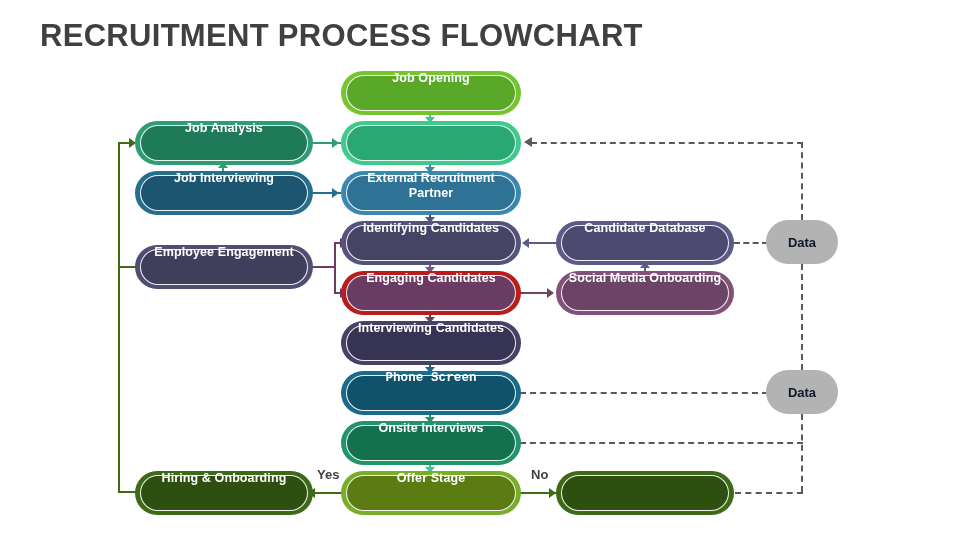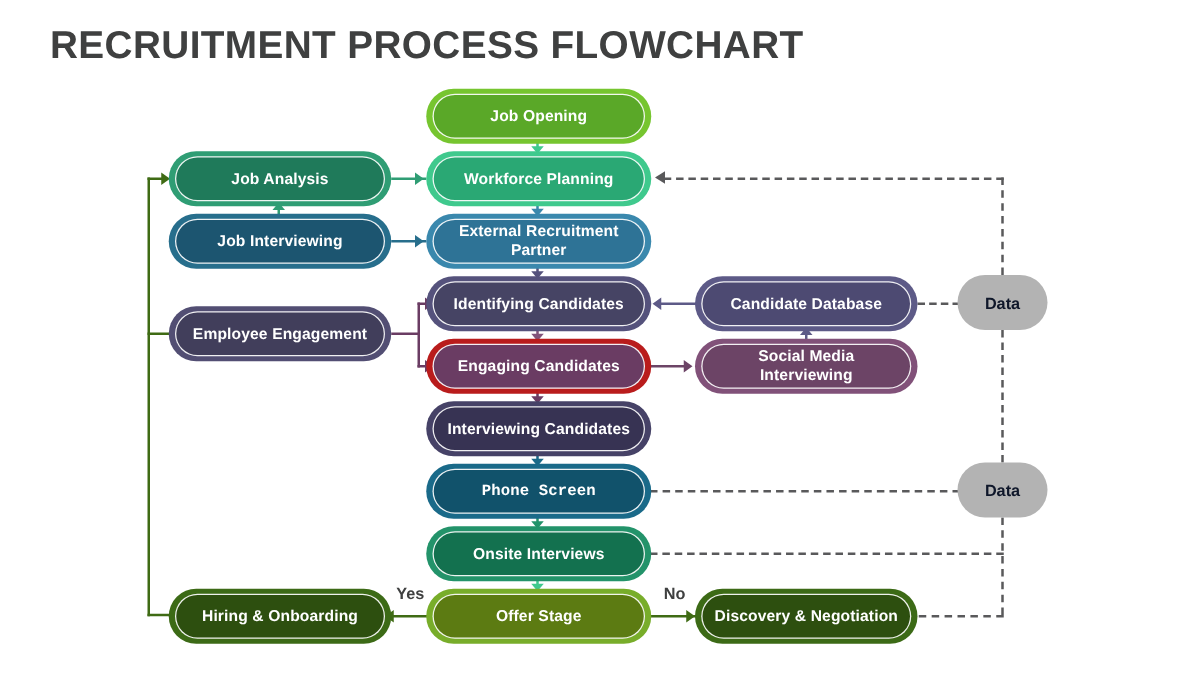--- a/index.html
+++ b/index.html
@@ -27,21 +27,20 @@
     color: #3f4040;
     font-family: "Liberation Sans", sans-serif;
     white-space: nowrap;
   }
   
   .node {
     position: absolute;
     box-sizing: border-box;
     border-radius: 999px;
     display: flex;
-    align-items: center;
     justify-content: center;
     z-index: 6;
   }
   .node .inner {
     position: absolute;
     left: 5px;
     top: 4px;
     right: 5px;
     bottom: 4px;
     border-radius: 999px;
@@ -197,21 +196,20 @@
 
   <div class="conn dash-h" style="left:735px; top:492px; width:68px;"></div>
 
   <div class="node" style="left:341px; top:71px; width:180px; height:44px; background:#76c52f;">
     <div class="inner" style="background:#5aa828;"></div>
     <div class="label">Job Opening</div>
   </div>
 
   <div class="node" style="left:341px; top:121px; width:180px; height:44px; background:#3fc98d;">
     <div class="inner" style="background:#2aa874;"></div>
-    <div class="label">Workforce Planning</div>
   </div>
 
   <div class="node two-line" style="left:341px; top:171px; width:180px; height:44px; background:#3a88ad;">
     <div class="inner" style="background:#2e7396;"></div>
     <div class="label">External Recruitment Partner</div>
   </div>
 
   <div class="node" style="left:341px; top:221px; width:180px; height:44px; background:#55527c;">
     <div class="inner" style="background:#464464;"></div>
     <div class="label">Identifying Candidates</div>
@@ -262,26 +260,25 @@
     <div class="label">Hiring &amp; Onboarding</div>
   </div>
 
   <div class="node" style="left:556px; top:221px; width:178px; height:44px; background:#5d5a87;">
     <div class="inner" style="background:#4d4a72;"></div>
     <div class="label">Candidate Database</div>
   </div>
 
   <div class="node" style="left:556px; top:271px; width:178px; height:44px; background:#815179;">
     <div class="inner" style="background:#6c4466;"></div>
-    <div class="label">Social Media Interviewing</div>
+    <div class="label">Social Media Onboarding</div>
   </div>
 
   <div class="node" style="left:556px; top:471px; width:178px; height:44px; background:#3c6a16;">
     <div class="inner" style="background:#2d4f0f;"></div>
-    <div class="label">Discovery &amp; Negotiation</div>
   </div>
 
   <div class="data-node" style="left:766px; top:220px; width:72px; height:44px;">
     <div class="label">Data</div>
   </div>
 
   <div class="data-node" style="left:766px; top:370px; width:72px; height:44px;">
     <div class="label">Data</div>
   </div>
 

